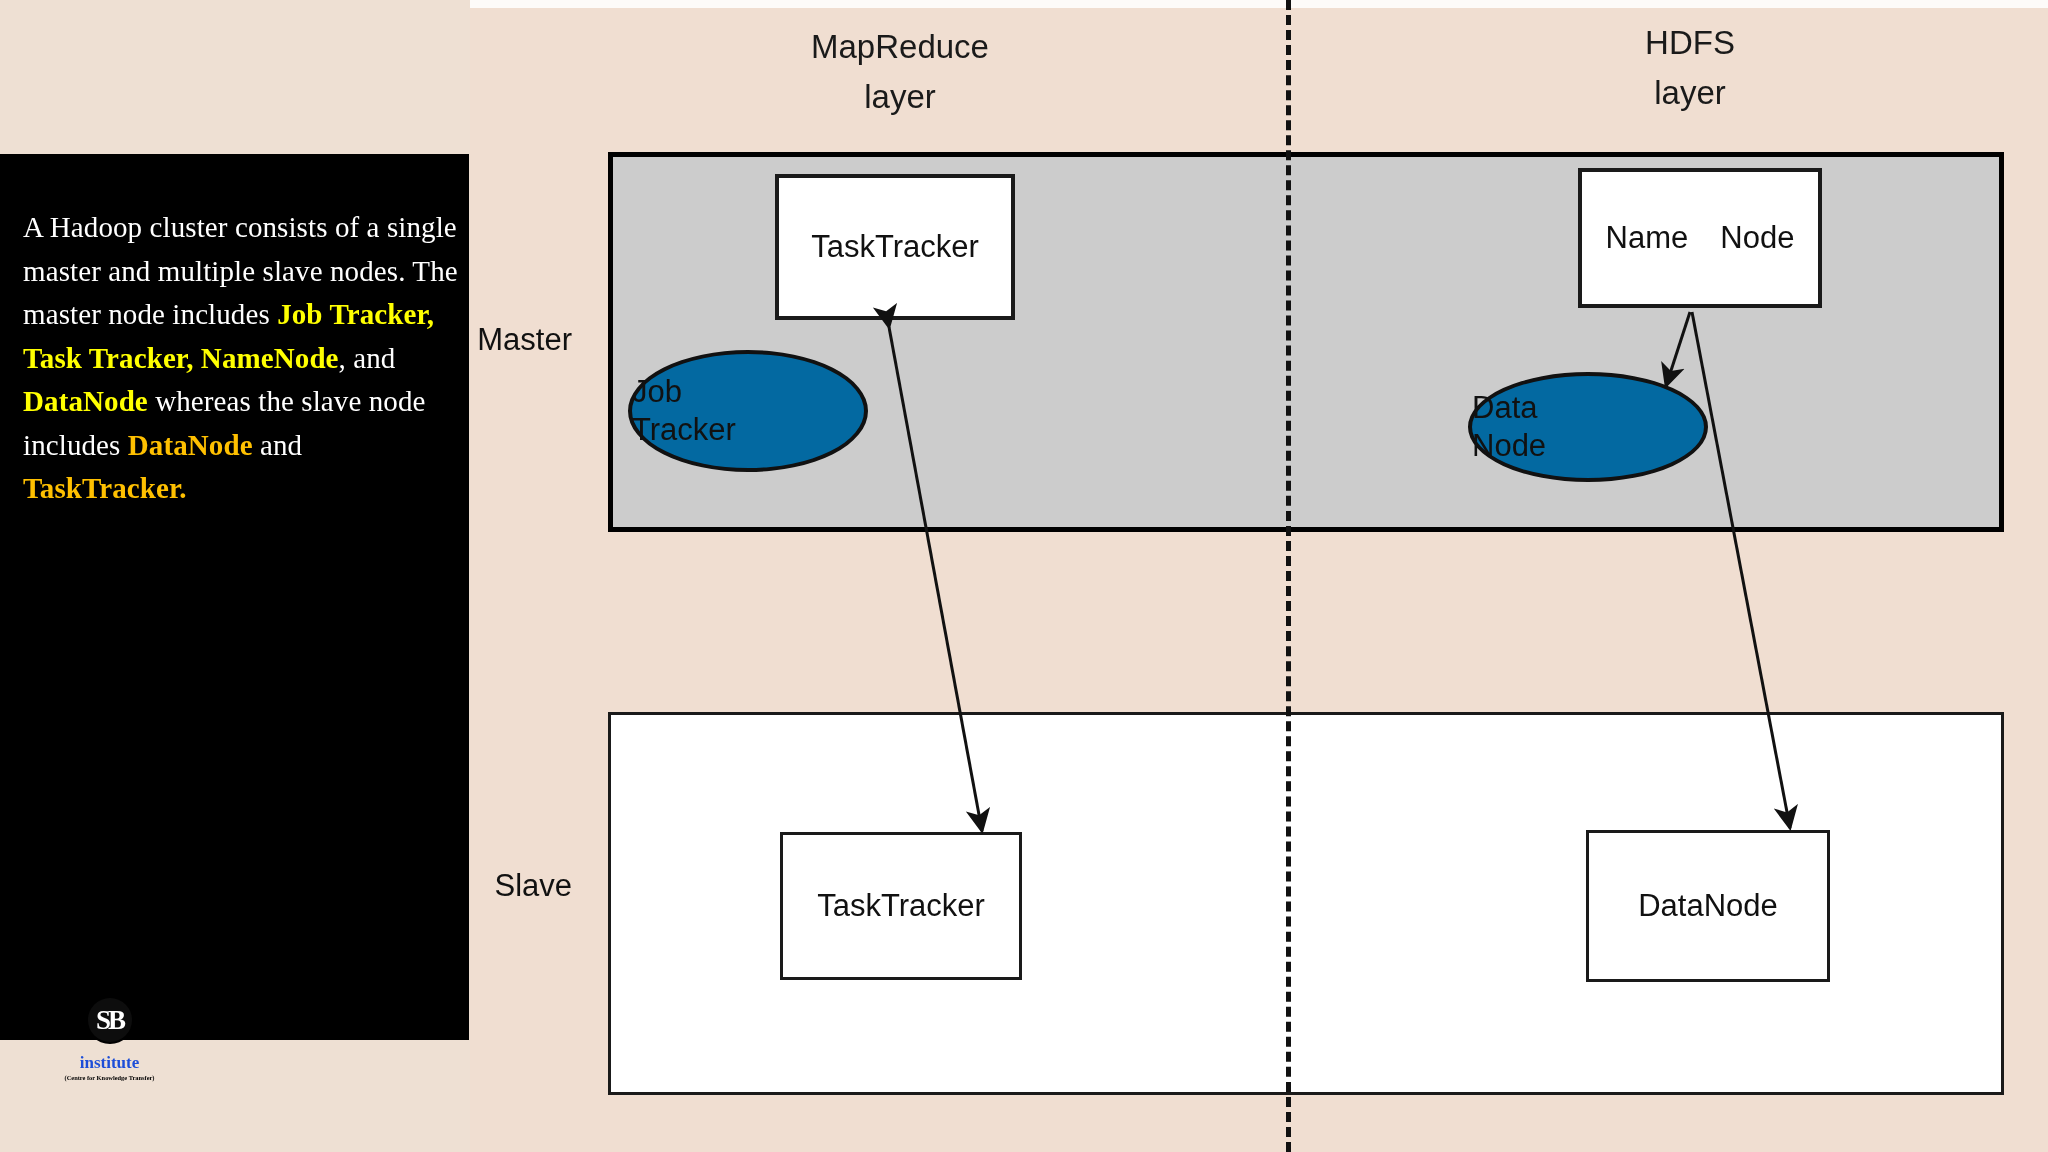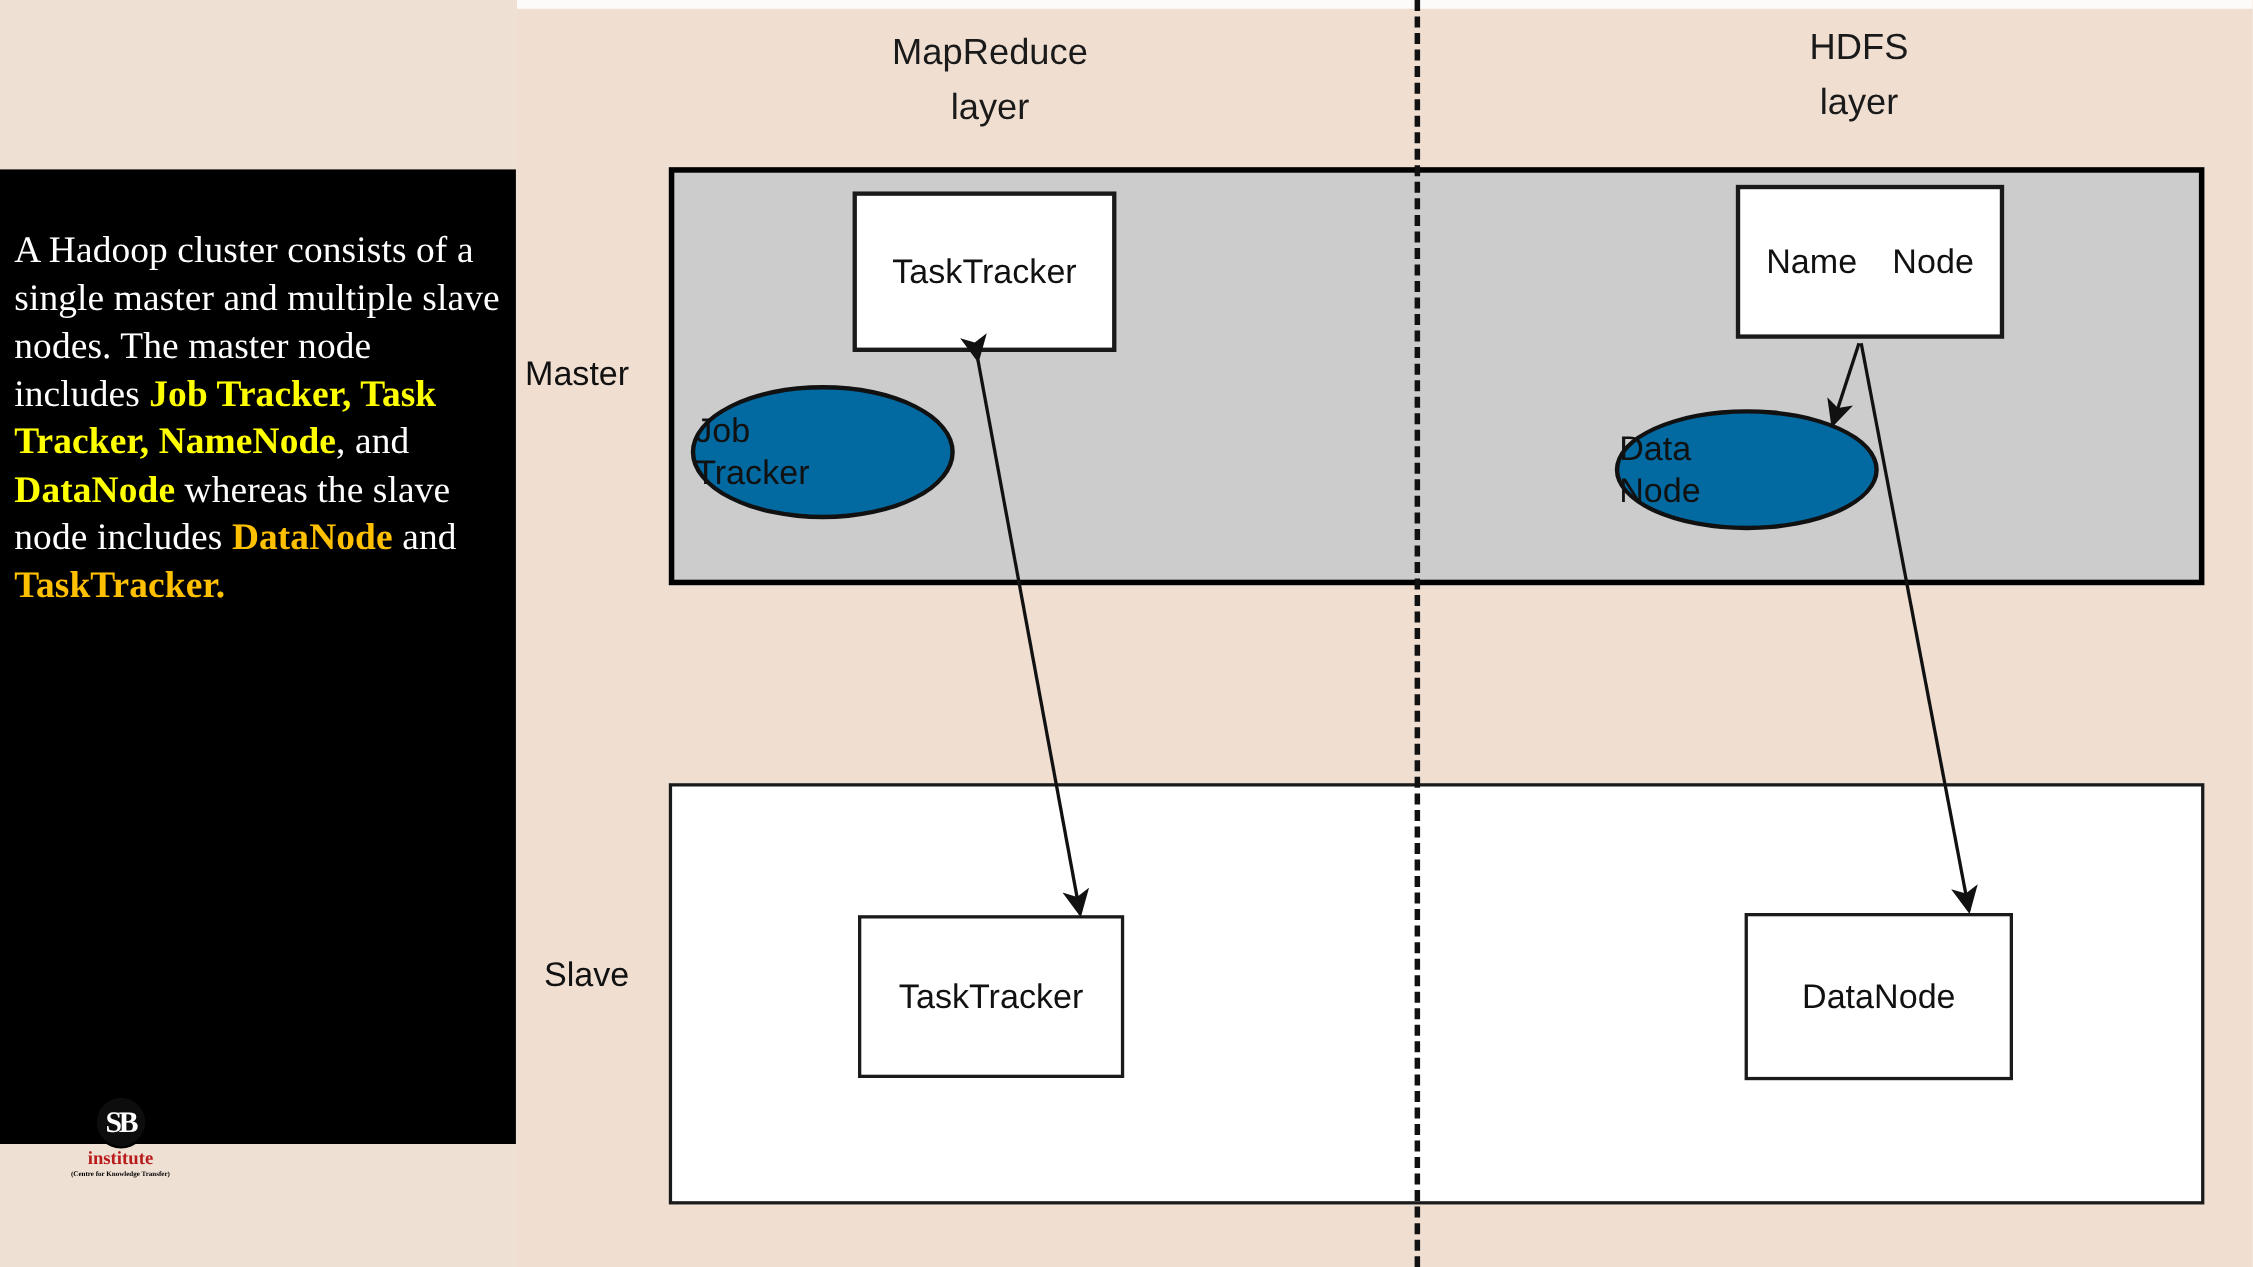--- a/index.html
+++ b/index.html
@@ -41,26 +41,26 @@
     position: absolute;
     left: 0;
     top: 154px;
     width: 469px;
     height: 886px;
     background: #000000;
   }
 
   .panel-text {
     position: absolute;
-    left: 13px;
+    left: 23px;
     top: 206px;
     width: 446px;
     color: #ffffff;
     font-family: "Liberation Serif", serif;
-    font-size: 34px;
+    font-size: 29px;
     line-height: 43.5px;
     font-weight: 400;
     letter-spacing: 0.1px;
   }
   .hl-yellow { color: #ffff00; font-weight: bold; }
   .hl-amber  { color: #ffc000; font-weight: bold; }
 
   
   .logo-wrap {
     position: absolute;
@@ -78,26 +78,26 @@
     color: #ffffff;
     font-family: "Liberation Serif", serif;
     font-size: 27px;
     line-height: 44px;
     font-weight: 700;
     letter-spacing: -3px;
     position: relative;
     box-shadow: 0 0 0 2px #000;
   }
   .logo-word {
-    color: #b91c1c;
+    color: #1d4ed8;
     font-family: "Liberation Serif", serif;
     font-size: 17px;
     line-height: 19px;
     font-weight: 700;
-    margin-top: 1px;
+    margin-top: 11px;
   }
   .logo-sub {
     color: #000000;
     font-family: "Liberation Serif", serif;
     font-size: 6.4px;
     line-height: 9px;
     font-weight: 700;
     white-space: nowrap;
     margin-top: 1px;
   }

